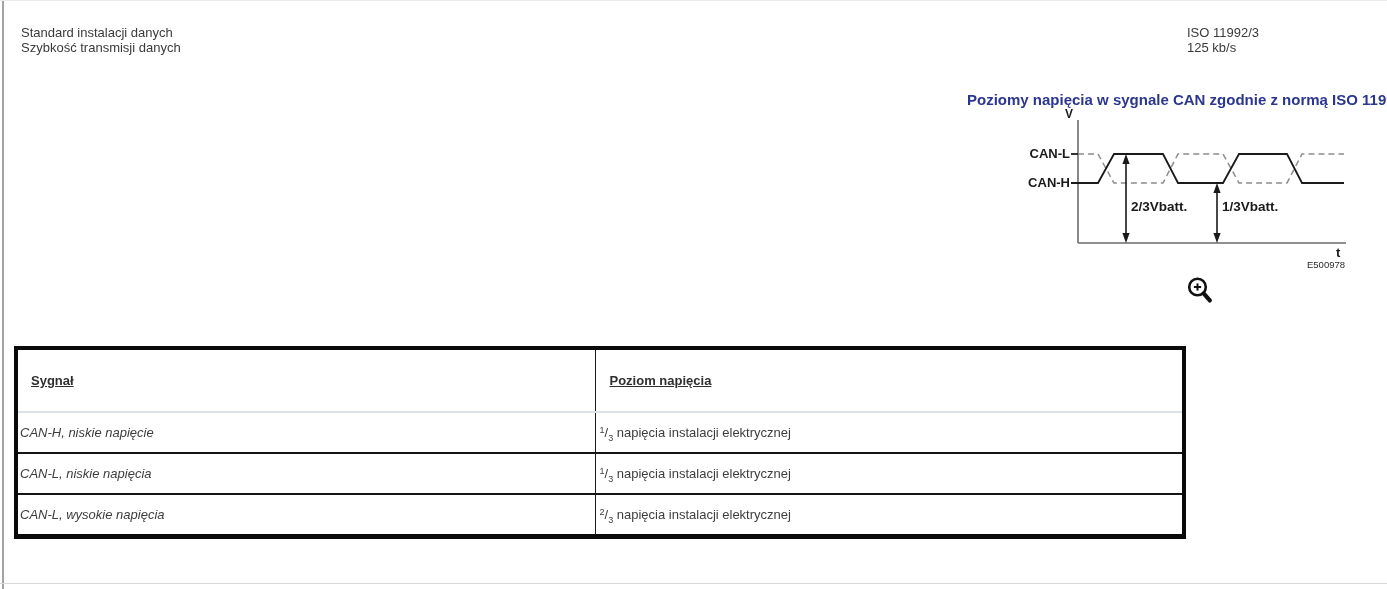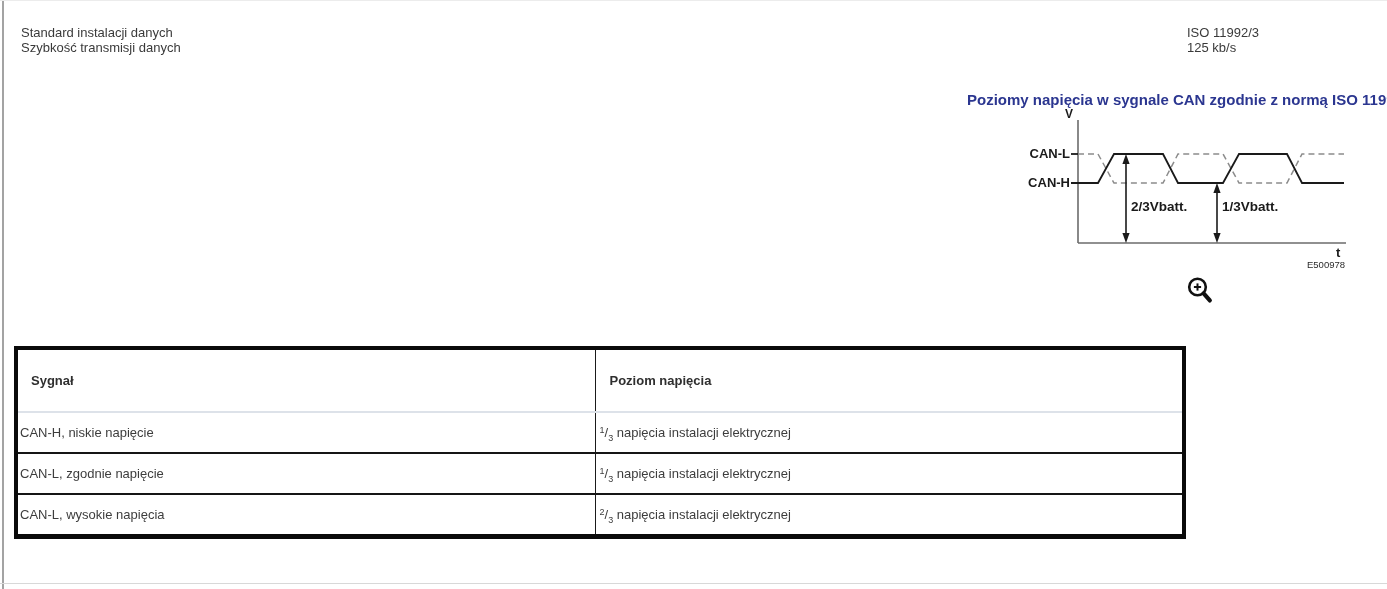--- a/index.html
+++ b/index.html
@@ -32,29 +32,30 @@
     border-collapse:collapse; table-layout:fixed;
     background:#fff;
     border:4px solid #0a0a0a; border-bottom-width:5px;
     font-size:13px; color:#3d3d3d;
   }
   .data-table col.c1 { width:579px; }
   .data-table th {
     height:59px; text-align:left; vertical-align:middle;
     font-size:13px; font-weight:bold; color:#2f2f2f;
     border-bottom:2px solid #dde2e9;
+    text-decoration:underline;
   }
   .data-table th.c1 { padding-left:13px; border-right:1px solid #1a1a1a; }
   .data-table th.c2 { padding-left:14px; }
   .data-table td {
     height:37px; vertical-align:middle;
     border-bottom:2px solid #151515;
   }
   .data-table tr:last-child td { border-bottom:none; }
-  .data-table td.c1 { padding-left:2px; border-right:1px solid #1a1a1a; }
+  .data-table td.c1 { padding-left:2px; border-right:1px solid #1a1a1a;font-style:italic; }
   .data-table td.c2 { padding-left:4px;margin-left:48px; }
   .frac-sup { font-size:9px; line-height:0; position:relative; top:-4px; }
   .frac-sub { font-size:9px; line-height:0; position:relative; top:4px; }
 
   svg text { font-family:"Liberation Sans", sans-serif; }
 </style>
 </head>
 <body>
 
 <div class="frame-left"></div>
@@ -120,21 +121,21 @@
       <th class="c1">Sygnał</th>
       <th class="c2">Poziom napięcia</th>
     </tr>
   </thead>
   <tbody>
     <tr>
       <td class="c1">CAN-H, niskie napięcie</td>
       <td class="c2"><span class="frac-sup">1</span><span>/</span><span class="frac-sub">3</span><span> napięcia instalacji elektrycznej</span></td>
     </tr>
     <tr>
-      <td class="c1">CAN-L, zgodnie napięcie</td>
+      <td class="c1">CAN-L, niskie napięcia</td>
       <td class="c2"><span class="frac-sup">1</span><span>/</span><span class="frac-sub">3</span><span> napięcia instalacji elektrycznej</span></td>
     </tr>
     <tr>
       <td class="c1">CAN-L, wysokie napięcia</td>
       <td class="c2"><span class="frac-sup">2</span><span>/</span><span class="frac-sub">3</span><span> napięcia instalacji elektrycznej</span></td>
     </tr>
   </tbody>
 </table>
 
 </body></html>

